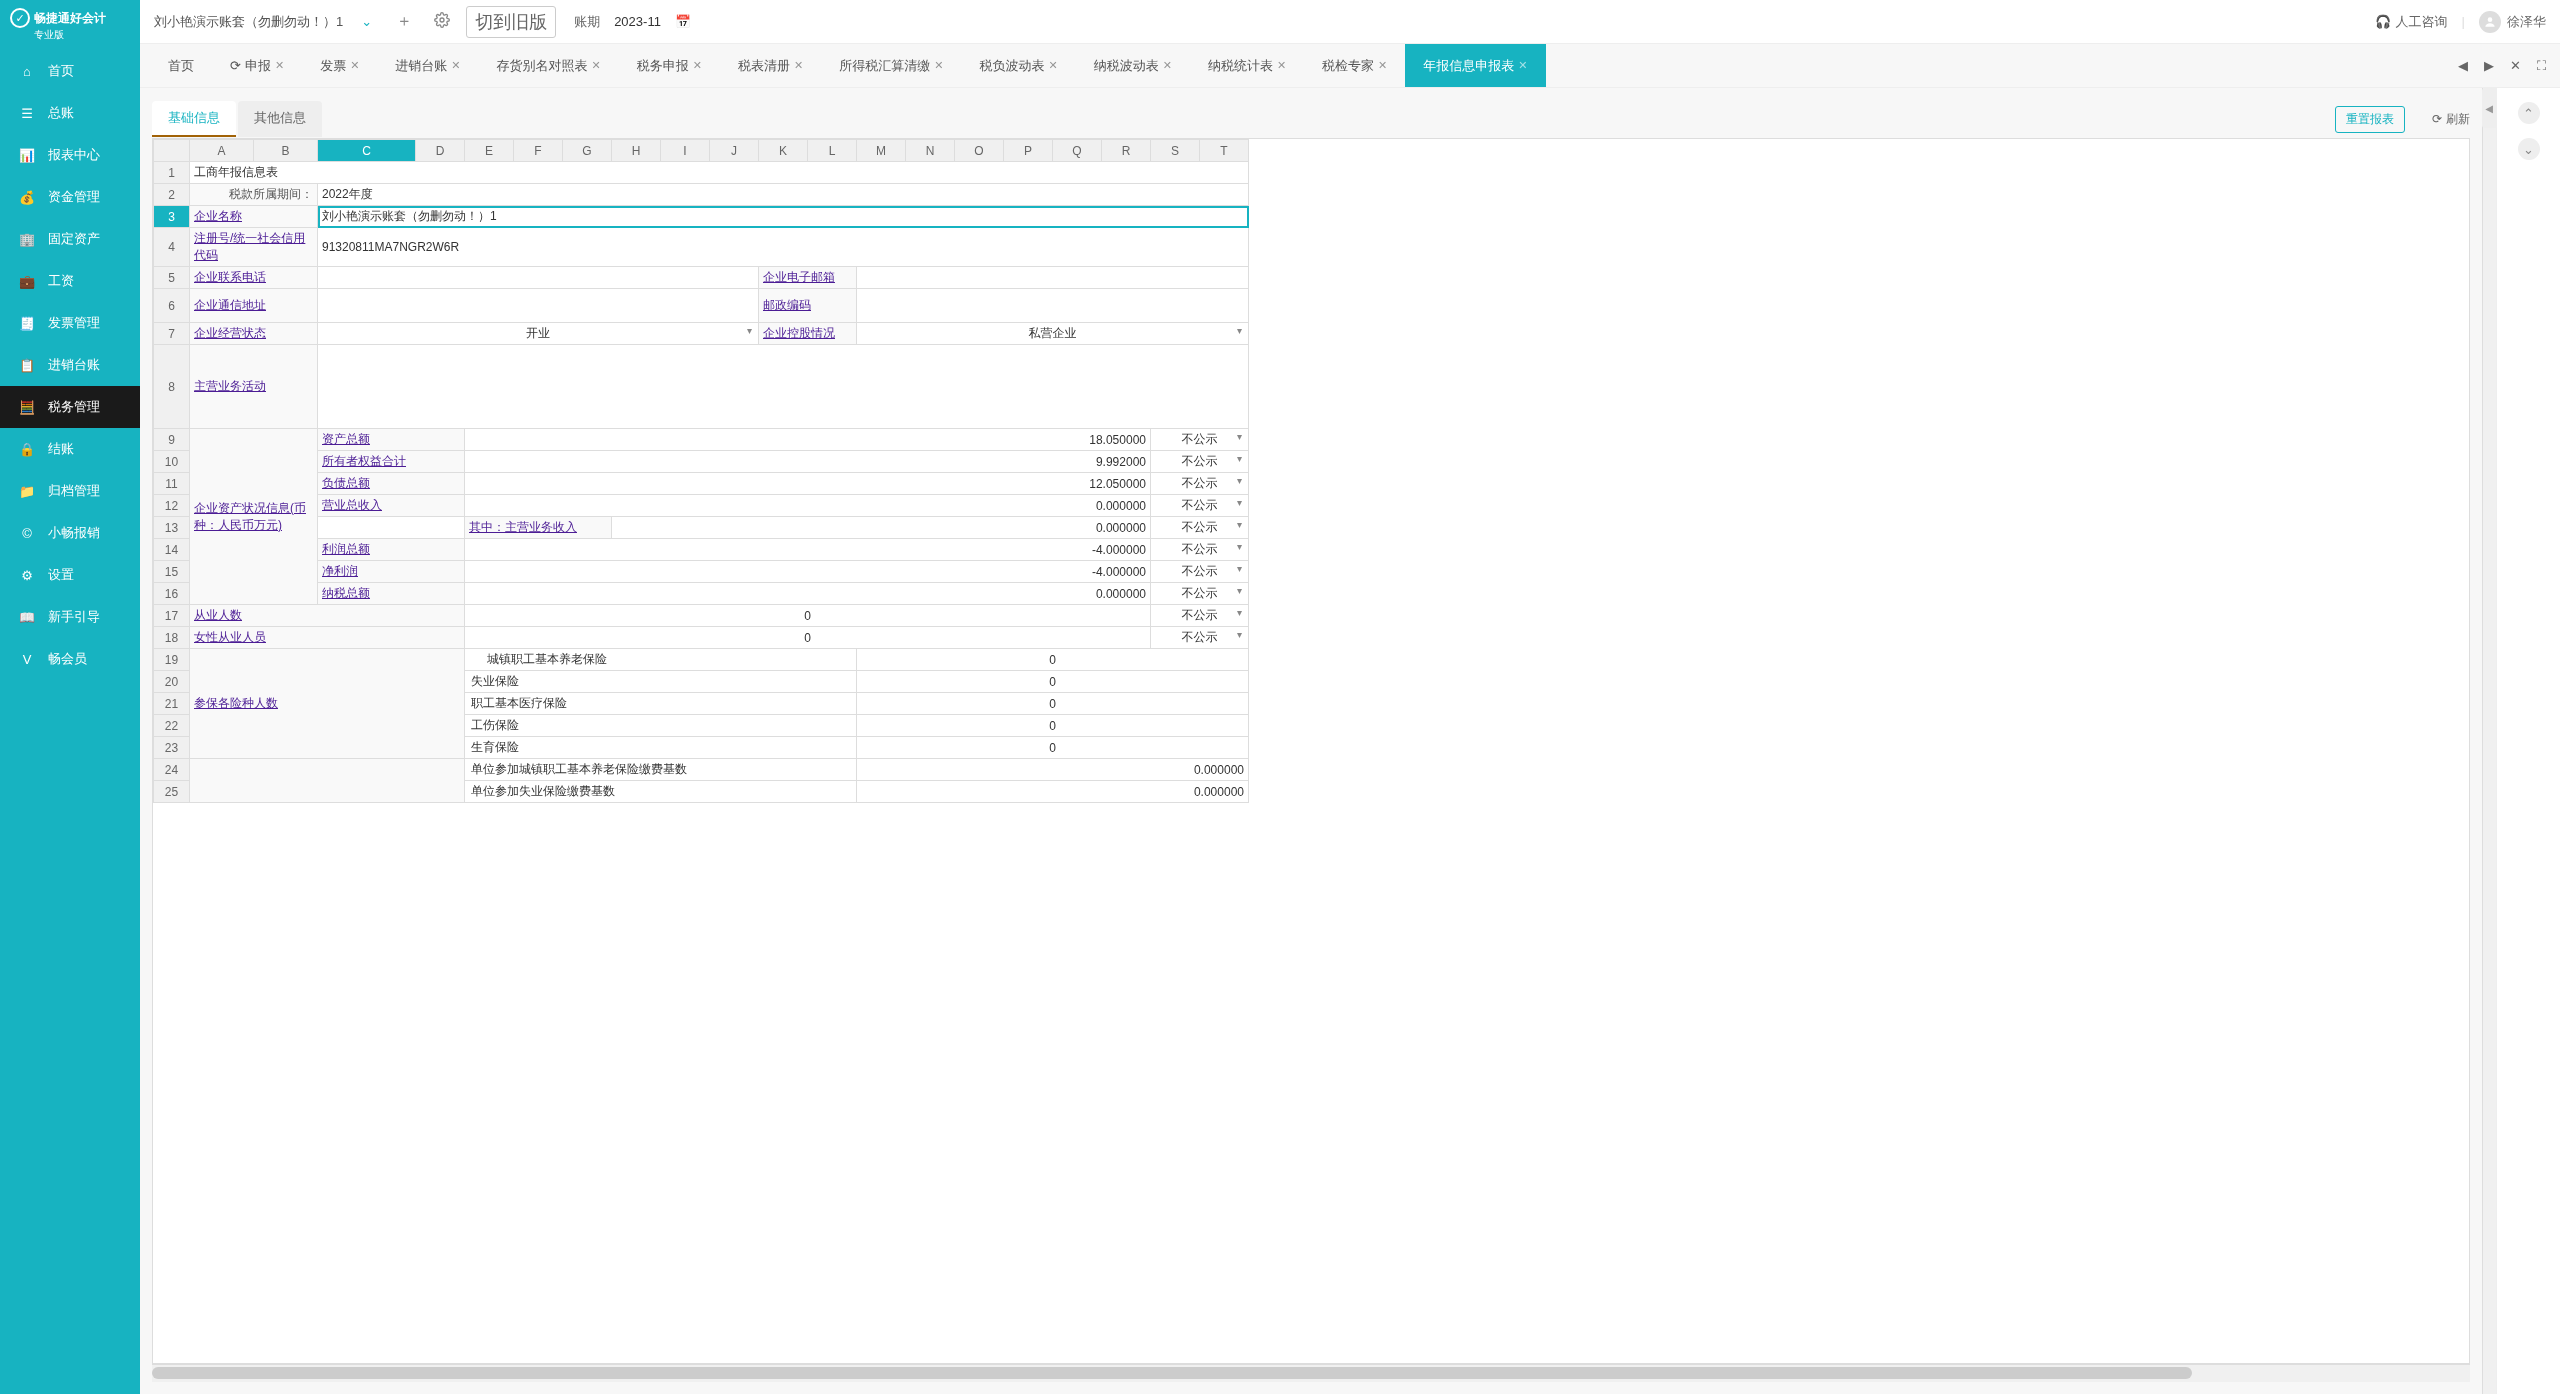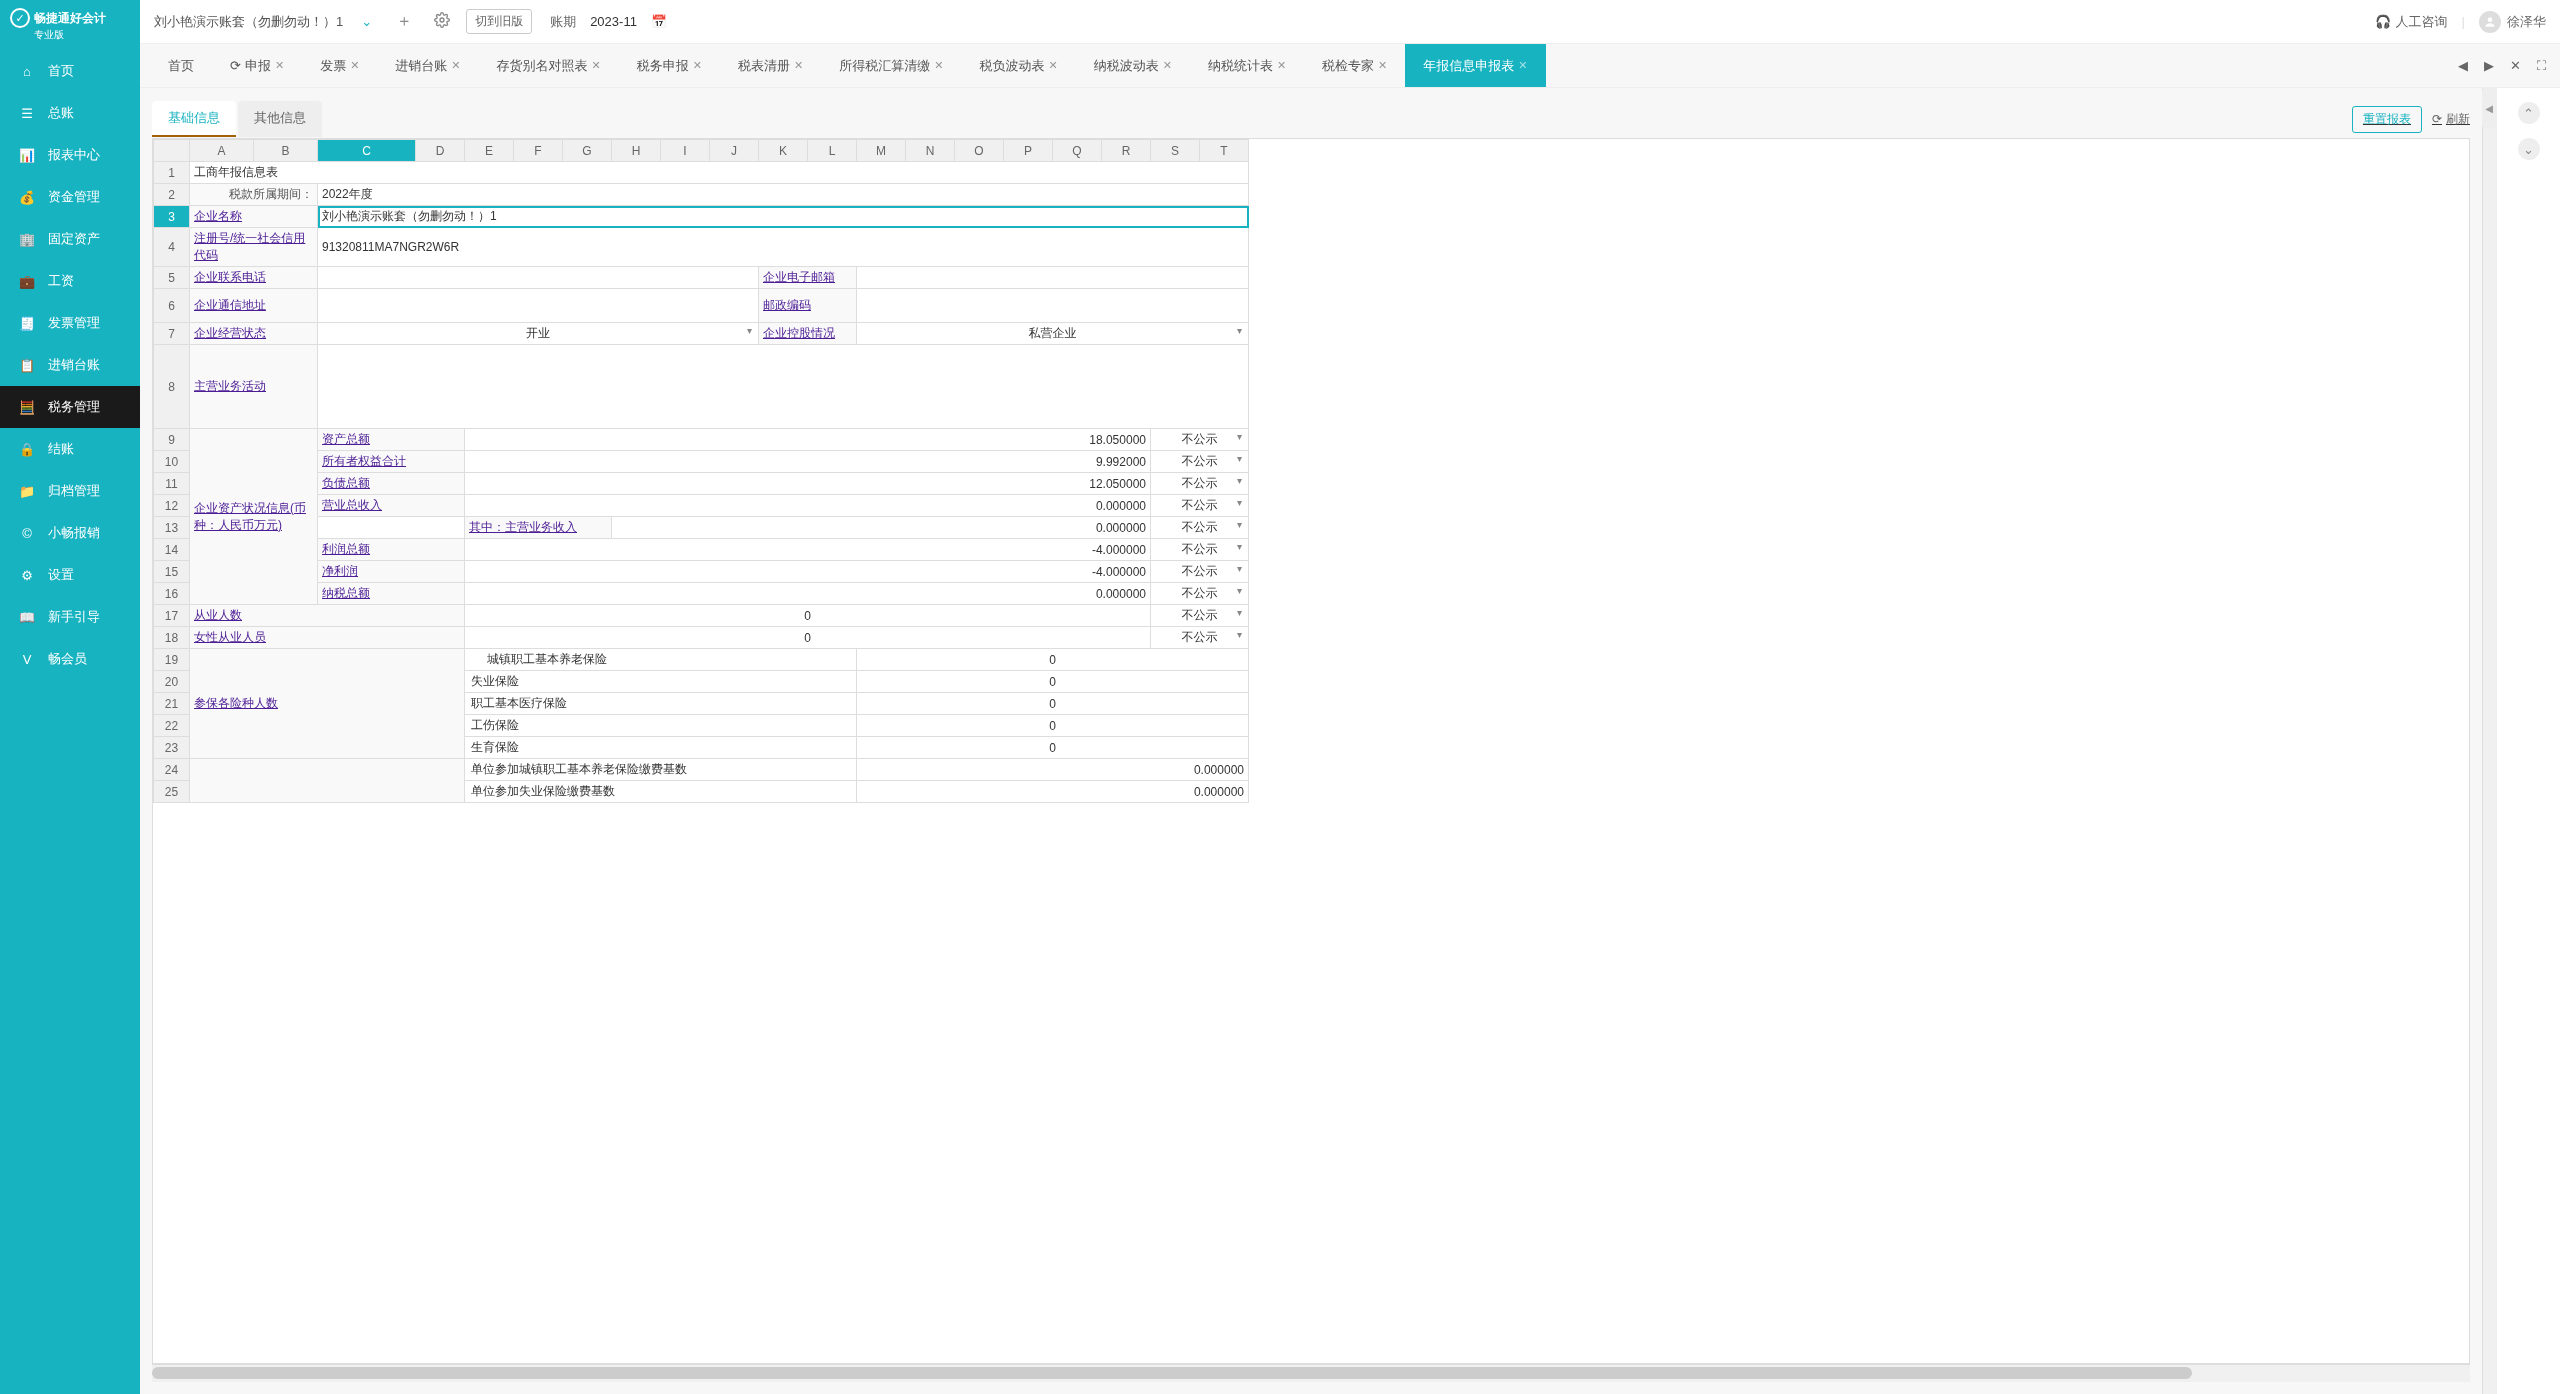--- a/index.html
+++ b/index.html
@@ -19,21 +19,21 @@
 .nav-icon { width: 18px; height: 18px; display: flex; align-items: center; justify-content: center; }
 
 
 .main { flex: 1; display: flex; flex-direction: column; background: #fff; overflow: hidden; }
 
 
 .topbar { height: 44px; display: flex; align-items: center; padding: 0 14px; border-bottom: 1px solid #eee; gap: 10px; }
 .account-name { color: #555; }
 .chev { color: #17b3c1; padding: 0 8px; cursor: pointer; }
 .plus-btn, .gear-btn { cursor: pointer; color: #888; padding: 0 6px; font-size: 16px; }
-.switch-old { border: 1px solid #ccc; padding: 3px 8px; border-radius: 3px; font-size: 12px; color: #666; cursor: pointer; }
+.switch-old { border: 1px solid #ccc; padding: 3px 8px; border-radius: 3px; font-size: 18px; color: #666; cursor: pointer; }
 .period-label { color: #666; margin-left: 8px; }
 .period-val { color: #333; margin-left: 4px; }
 .cal-icon { color: #17b3c1; margin-left: 4px; cursor: pointer; }
 .top-right { margin-left: auto; display: flex; align-items: center; gap: 14px; color: #666; }
 .headset { display: flex; align-items: center; gap: 4px; cursor: pointer; }
 .user-block { display: flex; align-items: center; gap: 6px; cursor: pointer; }
 .avatar { width: 22px; height: 22px; background: #ddd; border-radius: 50%; display: flex; align-items: center; justify-content: center; }
 
 
 .tabs { height: 44px; display: flex; align-items: center; padding: 0 10px; border-bottom: 1px solid #eee; background: #f7f7f7; gap: 0; overflow: hidden; }
@@ -45,21 +45,21 @@
 .tab-ctrl span { cursor: pointer; color: #666; padding: 4px; }
 
 
 .content { flex: 1; display: flex; overflow: hidden; background: #f7f7f7; }
 
 
 .sheet-wrap { flex: 1; display: flex; flex-direction: column; padding: 12px; overflow: hidden; }
 .sheet-tabs-row { display: flex; align-items: center; height: 38px; }
 .sheet-tab { padding: 8px 16px; background: #eee; color: #666; cursor: pointer; border-radius: 4px 4px 0 0; margin-right: 2px; }
 .sheet-tab.active { background: #fff; color: #17b3c1; border-bottom: 2px solid #a16207; }
-.sheet-actions { margin-left: auto; display: flex; gap: 10px; text-decoration: underline; }
+.sheet-actions { margin-left: auto; display: flex; gap: 27px; }
 .btn-reset { border: 1px solid #17b3c1; color: #17b3c1; padding: 4px 10px; border-radius: 3px; cursor: pointer; font-size: 12px; }
 .btn-refresh { color: #666; cursor: pointer; display: flex; align-items: center; gap: 4px; font-size: 12px; }
 
 .grid-container { flex: 1; background: #fff; overflow: auto; position: relative; border: 1px solid #ddd; }
 .grid { border-collapse: collapse; table-layout: fixed; }
 .grid th, .grid td { border: 1px solid #ddd; height: 22px; font-size: 12px; padding: 2px 4px; background: #fff; }
 .grid thead th { background: #f0f0f0; color: #666; font-weight: normal; text-align: center; }
 .grid thead th.active-col { background: #17b3c1; color: #fff; }
 .row-h { background: #f0f0f0 !important; text-align: center; color: #666; width: 36px; }
 .row-h.active-row { background: #17b3c1 !important; color: #fff; }

